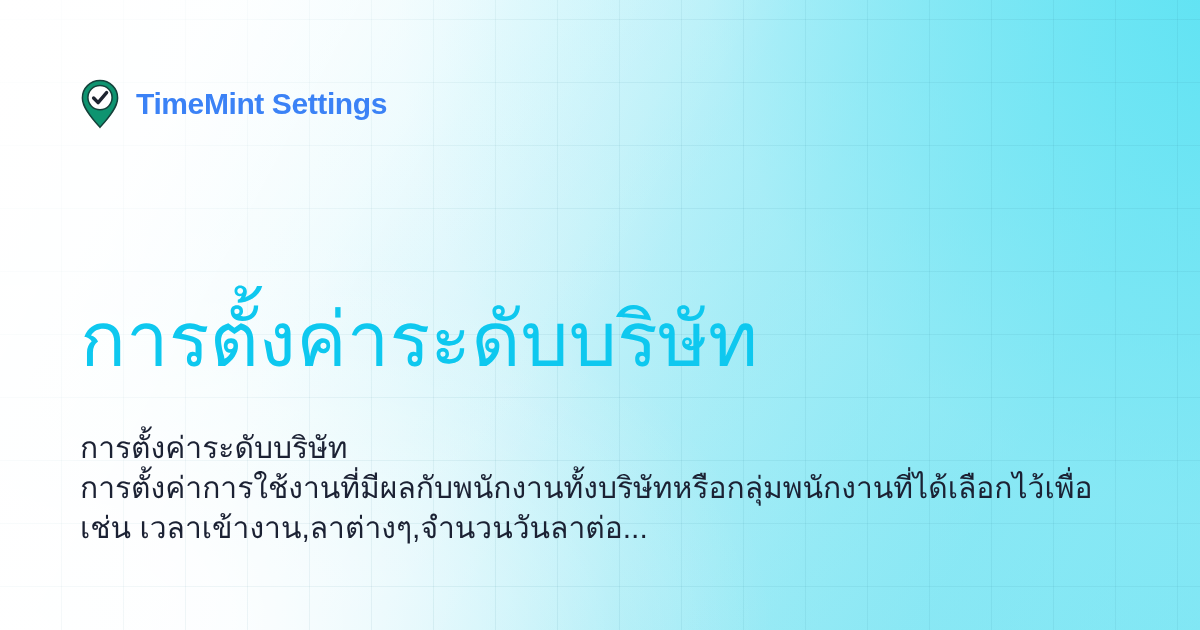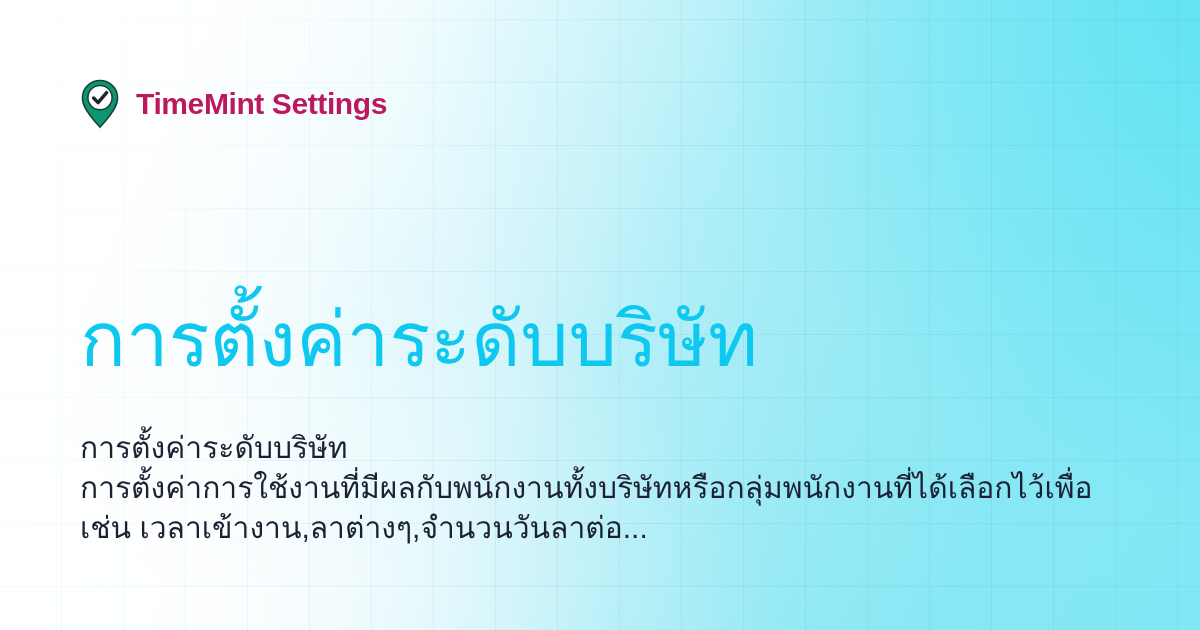--- a/index.html
+++ b/index.html
@@ -116,21 +116,21 @@
     width: 40px;
     height: 50px;
     display: block;
     flex: 0 0 auto;
   }
 
   .brand-name {
     font-size: 30px;
     font-weight: 700;
     letter-spacing: -0.4px;
-    color: #be185d;
+    color: #3b82f6;
     line-height: 1;
     white-space: nowrap;
     text-align: center;
   }
 
   
   .headline {
     position: absolute;
     left: 80px;
     top: 296px;

